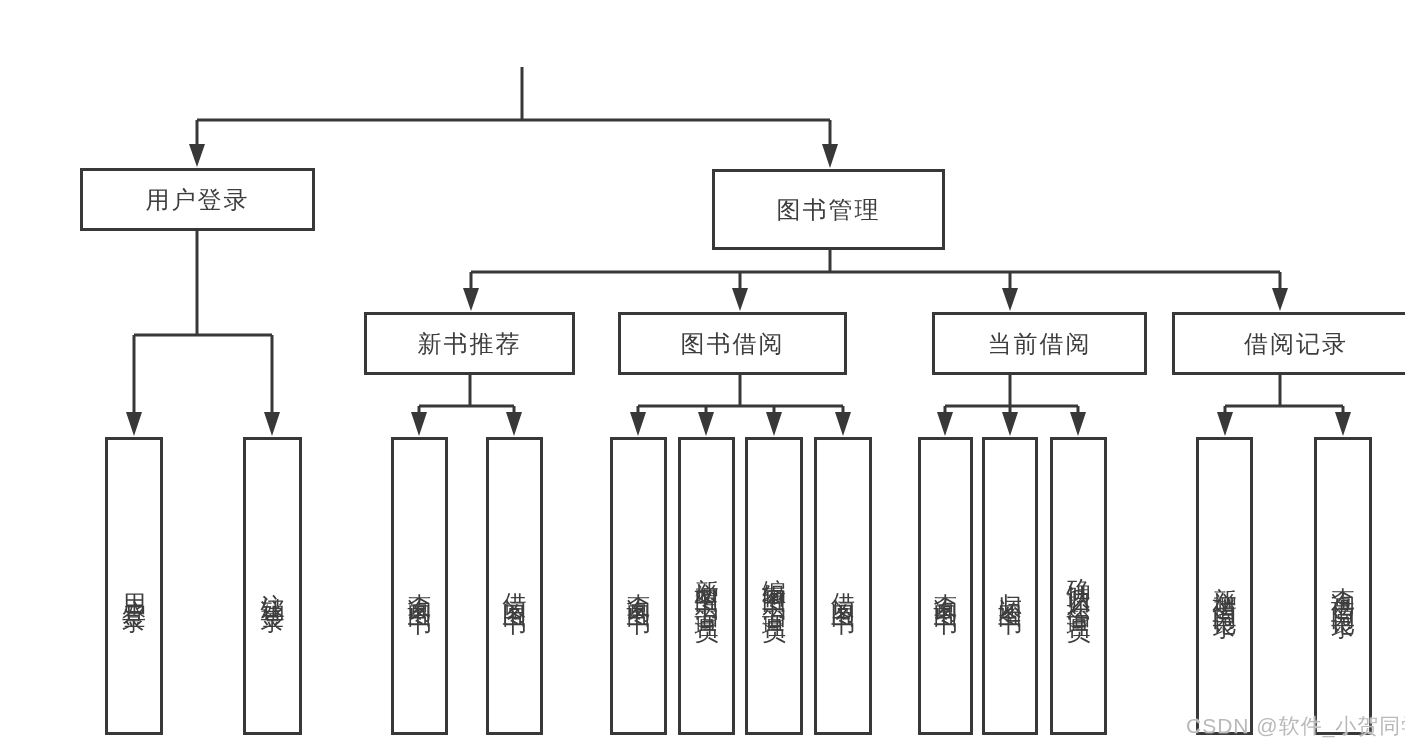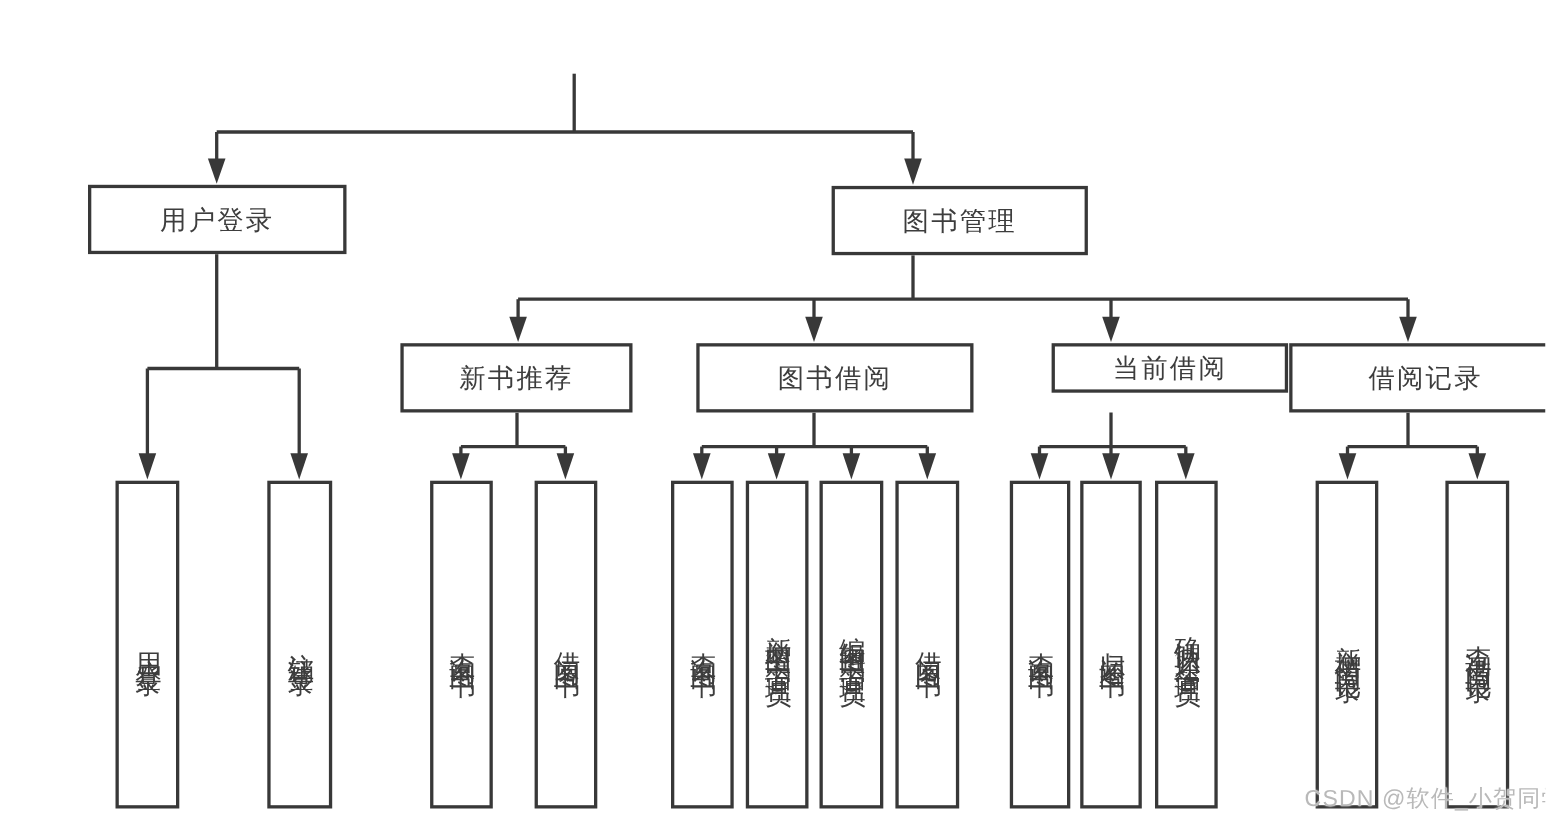--- a/index.html
+++ b/index.html
@@ -119,25 +119,25 @@
     <path d="M1280 375 V406"></path>
     <path d="M1225 406 H1343"></path>
     <path d="M1225 406 V414"></path>
       <polygon points="1217,412 1233,412 1225,436"></polygon>
     <path d="M1343 406 V414"></path>
       <polygon points="1335,412 1351,412 1343,436"></polygon>
   </svg>
 
 
   <div class="box" style="left:80px;top:168px;width:235px;height:63px;">用户登录</div>
-  <div class="box" style="left:712px;top:169px;width:233px;height:63px;margin-left:44px;">图书管理</div>
+  <div class="box" style="left:712px;top:169px;width:233px;height:81px;">图书管理</div>
 
   <div class="box" style="left:364px;top:312px;width:211px;height:63px;">新书推荐</div>
-  <div class="box" style="left:633px;top:312px;width:252px;height:63px;">图书借阅</div>
-  <div class="box" style="left:956px;top:312px;width:215px;height:45px;">当前借阅</div>
+  <div class="box" style="left:618px;top:312px;width:229px;height:63px;">图书借阅</div>
+  <div class="box" style="left:932px;top:312px;width:215px;height:63px;">当前借阅</div>
   <div class="box" style="left:1172px;top:312px;width:248px;height:63px;">借阅记录</div>
 
   <div class="box vbox" style="left:105px;top:437px;width:58px;height:298px;">用户登录</div>
   <div class="box vbox" style="left:243px;top:437px;width:59px;height:298px;">注销登录</div>
 
   <div class="box vbox" style="left:391px;top:437px;width:57px;height:298px;">查询图书</div>
   <div class="box vbox" style="left:486px;top:437px;width:57px;height:298px;">借阅图书</div>
 
   <div class="box vbox" style="left:610px;top:437px;width:57px;height:298px;">查询图书</div>
   <div class="box vbox" style="left:678px;top:437px;width:57px;height:298px;">新增图书（管理员）</div>

